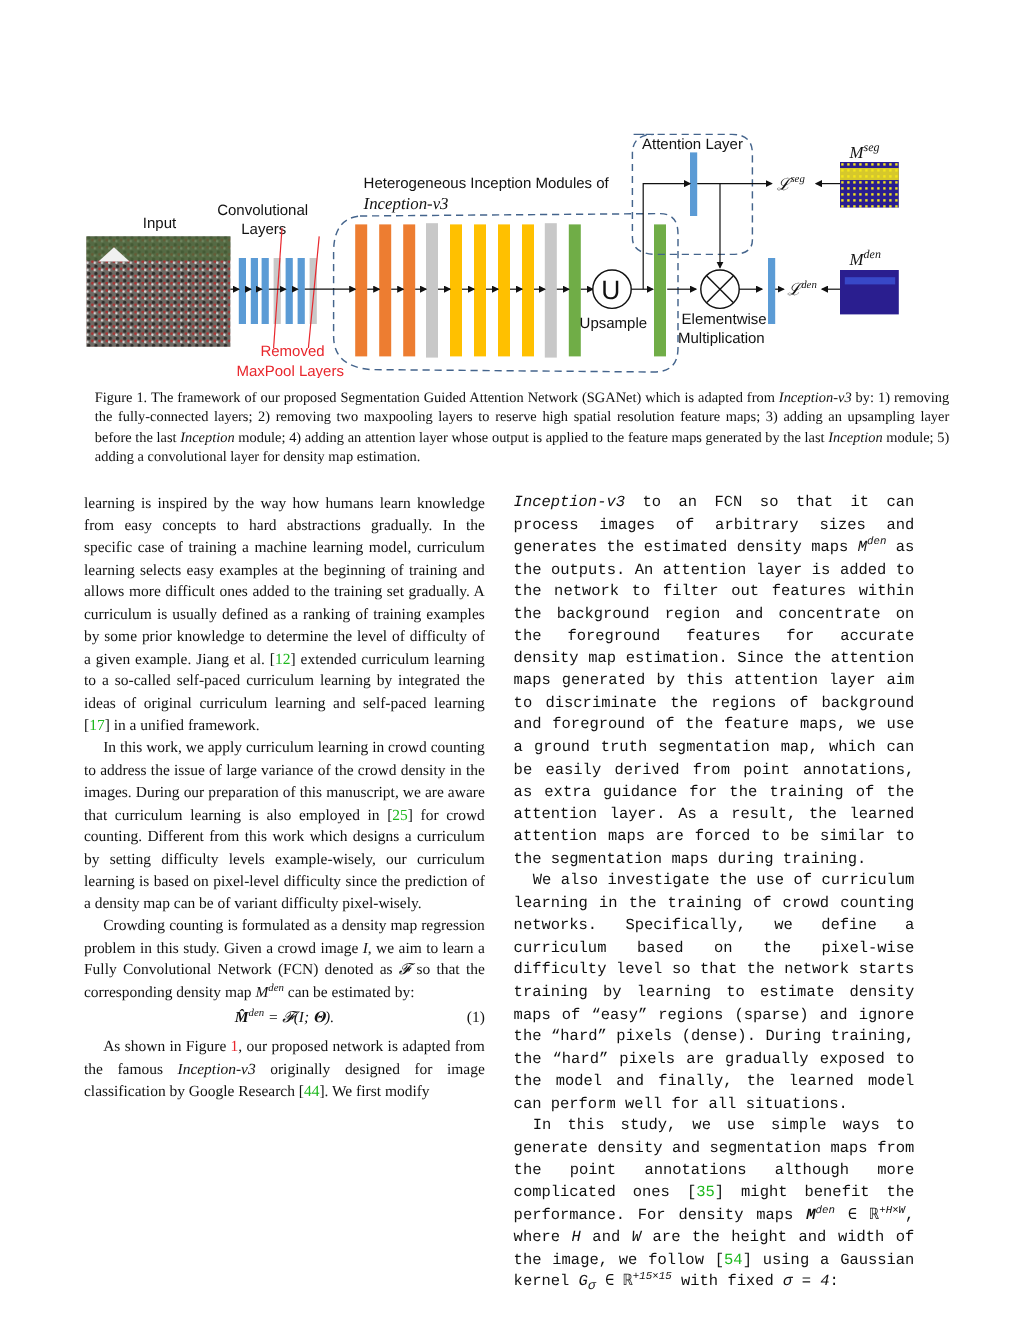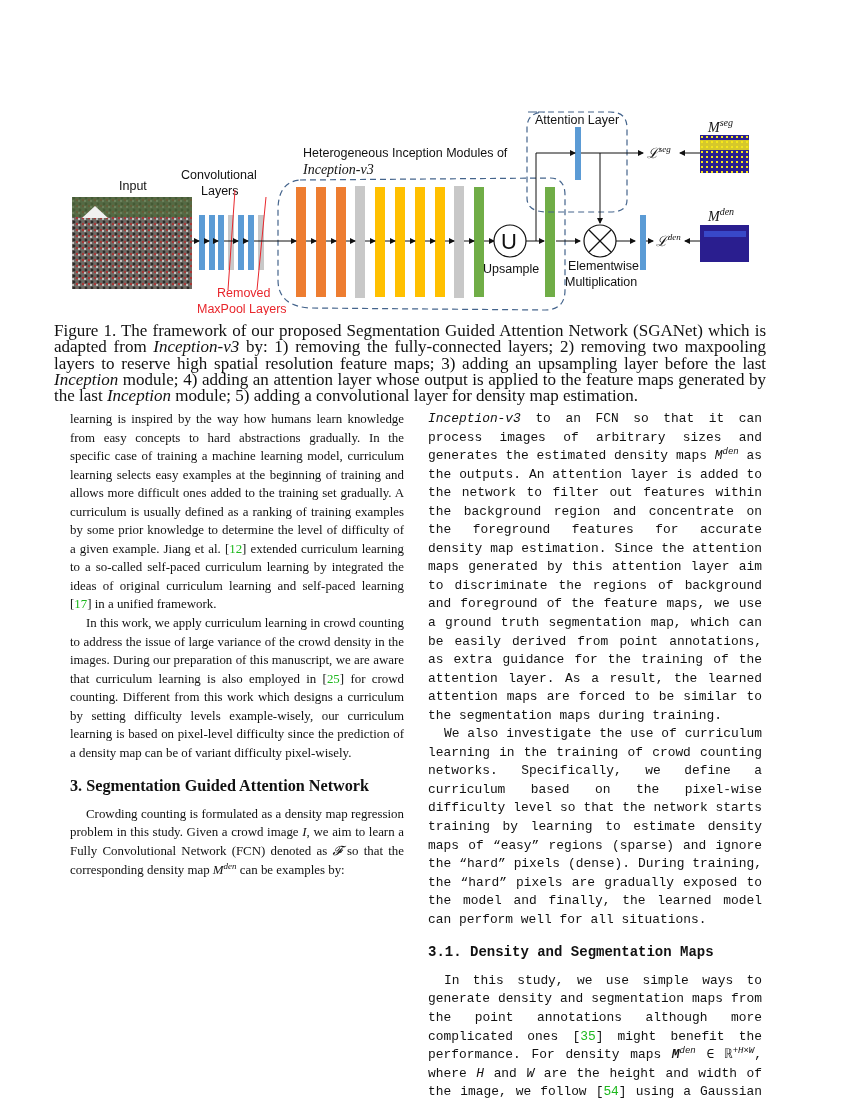--- a/index.html
+++ b/index.html
@@ -3,21 +3,21 @@
 <meta charset="utf-8">
 <style>
   html, body { margin:0; padding:0; background:#fff; }
   body { width:850px; height:1100px; position:relative; overflow:hidden;
          font-family:"Liberation Serif","DejaVu Serif",serif; color:#111; }
   .figure { position:absolute; left:60px; top:100px; width:730px; height:215px; }
   .figure svg { width:730px; height:215px; display:block; }
   .fig-label { font-family:"Liberation Sans","DejaVu Sans",sans-serif; font-size:12.5px; fill:#111; }
   .fig-red { font-family:"Liberation Sans","DejaVu Sans",sans-serif; font-size:12.5px; fill:#e8262c; }
   .fig-ital { font-family:"Liberation Serif",serif; font-style:italic; font-size:14px; fill:#111; }
-  .caption { position:absolute; left:54px; top:323px; width:712px; font-size:17px; line-height:16.3px;
+  .caption { position:absolute; left:79px; top:323px; width:712px; font-size:12px; line-height:16.3px;
              text-align:justify; }
   .col { position:absolute; top:410px; width:334px; font-size:12.9px; line-height:18.55px; text-align:justify; }
   .col.left { left:70px; }
   .col.right { left:428px;font-family:Liberation Mono, monospace; }
   .col p { margin:0; text-indent:0; hyphens:auto; }
   .col p.ind { text-indent:16px; }
   .cite { color:#1db81d; }
   .figref { color:#e8262c; }
   h2 { font-size:16.2px; font-weight:bold; margin:15px 0 9px 0; }
   h3 { font-size:14px; font-weight:bold; margin:14px 0 10px 0; }
@@ -166,30 +166,33 @@
     </g>
   </svg>
 </div>
 
 <div class="caption"><span>Figure 1. The framework of our proposed Segmentation Guided Attention Network (SGANet) which is adapted from </span><i>Inception-v3</i><span> by: 1) removing the fully-connected layers; 2) removing two maxpooling layers to reserve high spatial resolution feature maps; 3) adding an upsampling layer before the last </span><i>Inception</i><span> module; 4) adding an attention layer whose output is applied to the feature maps generated by the last </span><i>Inception</i><span> module; 5) adding a convolutional layer for density map estimation.</span></div>
 
 <div class="col left">
   <p><span>learning is inspired by the way how humans learn knowledge from easy concepts to hard abstractions gradually. In the specific case of training a machine learning model, curriculum learning selects easy examples at the beginning of training and allows more difficult ones added to the training set gradually. A curriculum is usually defined as a ranking of training examples by some prior knowledge to determine the level of difficulty of a given example. Jiang et al. [</span><a class="cite">12</a><span>] extended curriculum learning to a so-called self-paced curriculum learning by integrated the ideas of original curriculum learning and self-paced learning [</span><a class="cite">17</a><span>] in a unified framework.</span></p>
   <p class="ind"><span>In this work, we apply curriculum learning in crowd counting to address the issue of large variance of the crowd density in the images. During our preparation of this manuscript, we are aware that curriculum learning is also employed in [</span><a class="cite">25</a><span>] for crowd counting. Different from this work which designs a curriculum by setting difficulty levels example-wisely, our curriculum learning is based on pixel-level difficulty since the prediction of a density map can be of variant difficulty pixel-wisely.</span></p>
 
-  <h2>3. Segmentation Guided Attention Network</h2>
-
-  <p class="ind"><span>Crowding counting is formulated as a density map regression problem in this study. Given a crowd image </span><i>I</i><span>, we aim to learn a Fully Convolutional Network (FCN) denoted as </span><i>𝓕</i><span> so that the corresponding density map </span><i>M</i><sup class="math">den</sup><span> can be examples by:</span></p>
+
+  <p class="ind"><span>Crowding counting is formulated as a density map regression problem in this study. Given a crowd image </span><i>I</i><span>, we aim to learn a Fully Convolutional Network (FCN) denoted as </span><i>𝓕</i><span> so that the corresponding density map </span><i>M</i><sup class="math">den</sup><span> can be estimated by:</span></p>
+  <div class="eq">
+    <span class="bm">M̂</span><sup class="math">den</sup><span class="math"> = 𝓕(I; 𝚯).</span>
+    <span class="num">(1)</span>
+  </div>
+  <p class="ind"><span>As shown in Figure </span><a class="figref">1</a><span>, our proposed network is adapted from the famous </span><i>Inception-v3</i><span> originally designed for image classification by Google Research [</span><a class="cite">44</a><span>]. We first modify</span></p>
 </div>
 
 <div class="col right">
   <p><i>Inception-v3</i><span> to an FCN so that it can process images of arbitrary sizes and generates the estimated density maps </span><i>M</i><sup class="math">den</sup><span> as the outputs. An attention layer is added to the network to filter out features within the background region and concentrate on the foreground features for accurate density map estimation. Since the attention maps generated by this attention layer aim to discriminate the regions of background and foreground of the feature maps, we use a ground truth segmentation map, which can be easily derived from point annotations, as extra guidance for the training of the attention layer. As a result, the learned attention maps are forced to be similar to the segmentation maps during training.</span></p>
   <p class="ind">We also investigate the use of curriculum learning in the training of crowd counting networks. Specifically, we define a curriculum based on the pixel-wise difficulty level so that the network starts training by learning to estimate density maps of “easy” regions (sparse) and ignore the “hard” pixels (dense). During training, the “hard” pixels are gradually exposed to the model and finally, the learned model can perform well for all situations.</p>
 
-  <h3>3.1. Density and Segmentation Maps</h3>
 
   <p class="ind"><span>In this study, we use simple ways to generate density and segmentation maps from the point annotations although more complicated ones [</span><a class="cite">35</a><span>] might benefit the performance. For density maps </span><span class="bm">M</span><sup class="math">den</sup><span> ∈ ℝ</span><sup class="math">+H×W</sup><span>, where </span><i>H</i><span> and </span><i>W</i><span> are the height and width of the image, we follow [</span><a class="cite">54</a><span>] using a Gaussian kernel </span><i>G</i><sub class="math">σ</sub><span> ∈ ℝ</span><sup class="math">+15×15</sup><span> with fixed </span><i>σ = 4</i><span>:</span></p>
 
   <div class="eq2">
     <div class="body"><span class="bm">M</span><sup class="math">den</sup><span class="math">(x) = </span></div>
     <div class="sum">
       <i>N</i>
       <span class="sig">∑</span>
       <i>i=5</i>
     </div>

